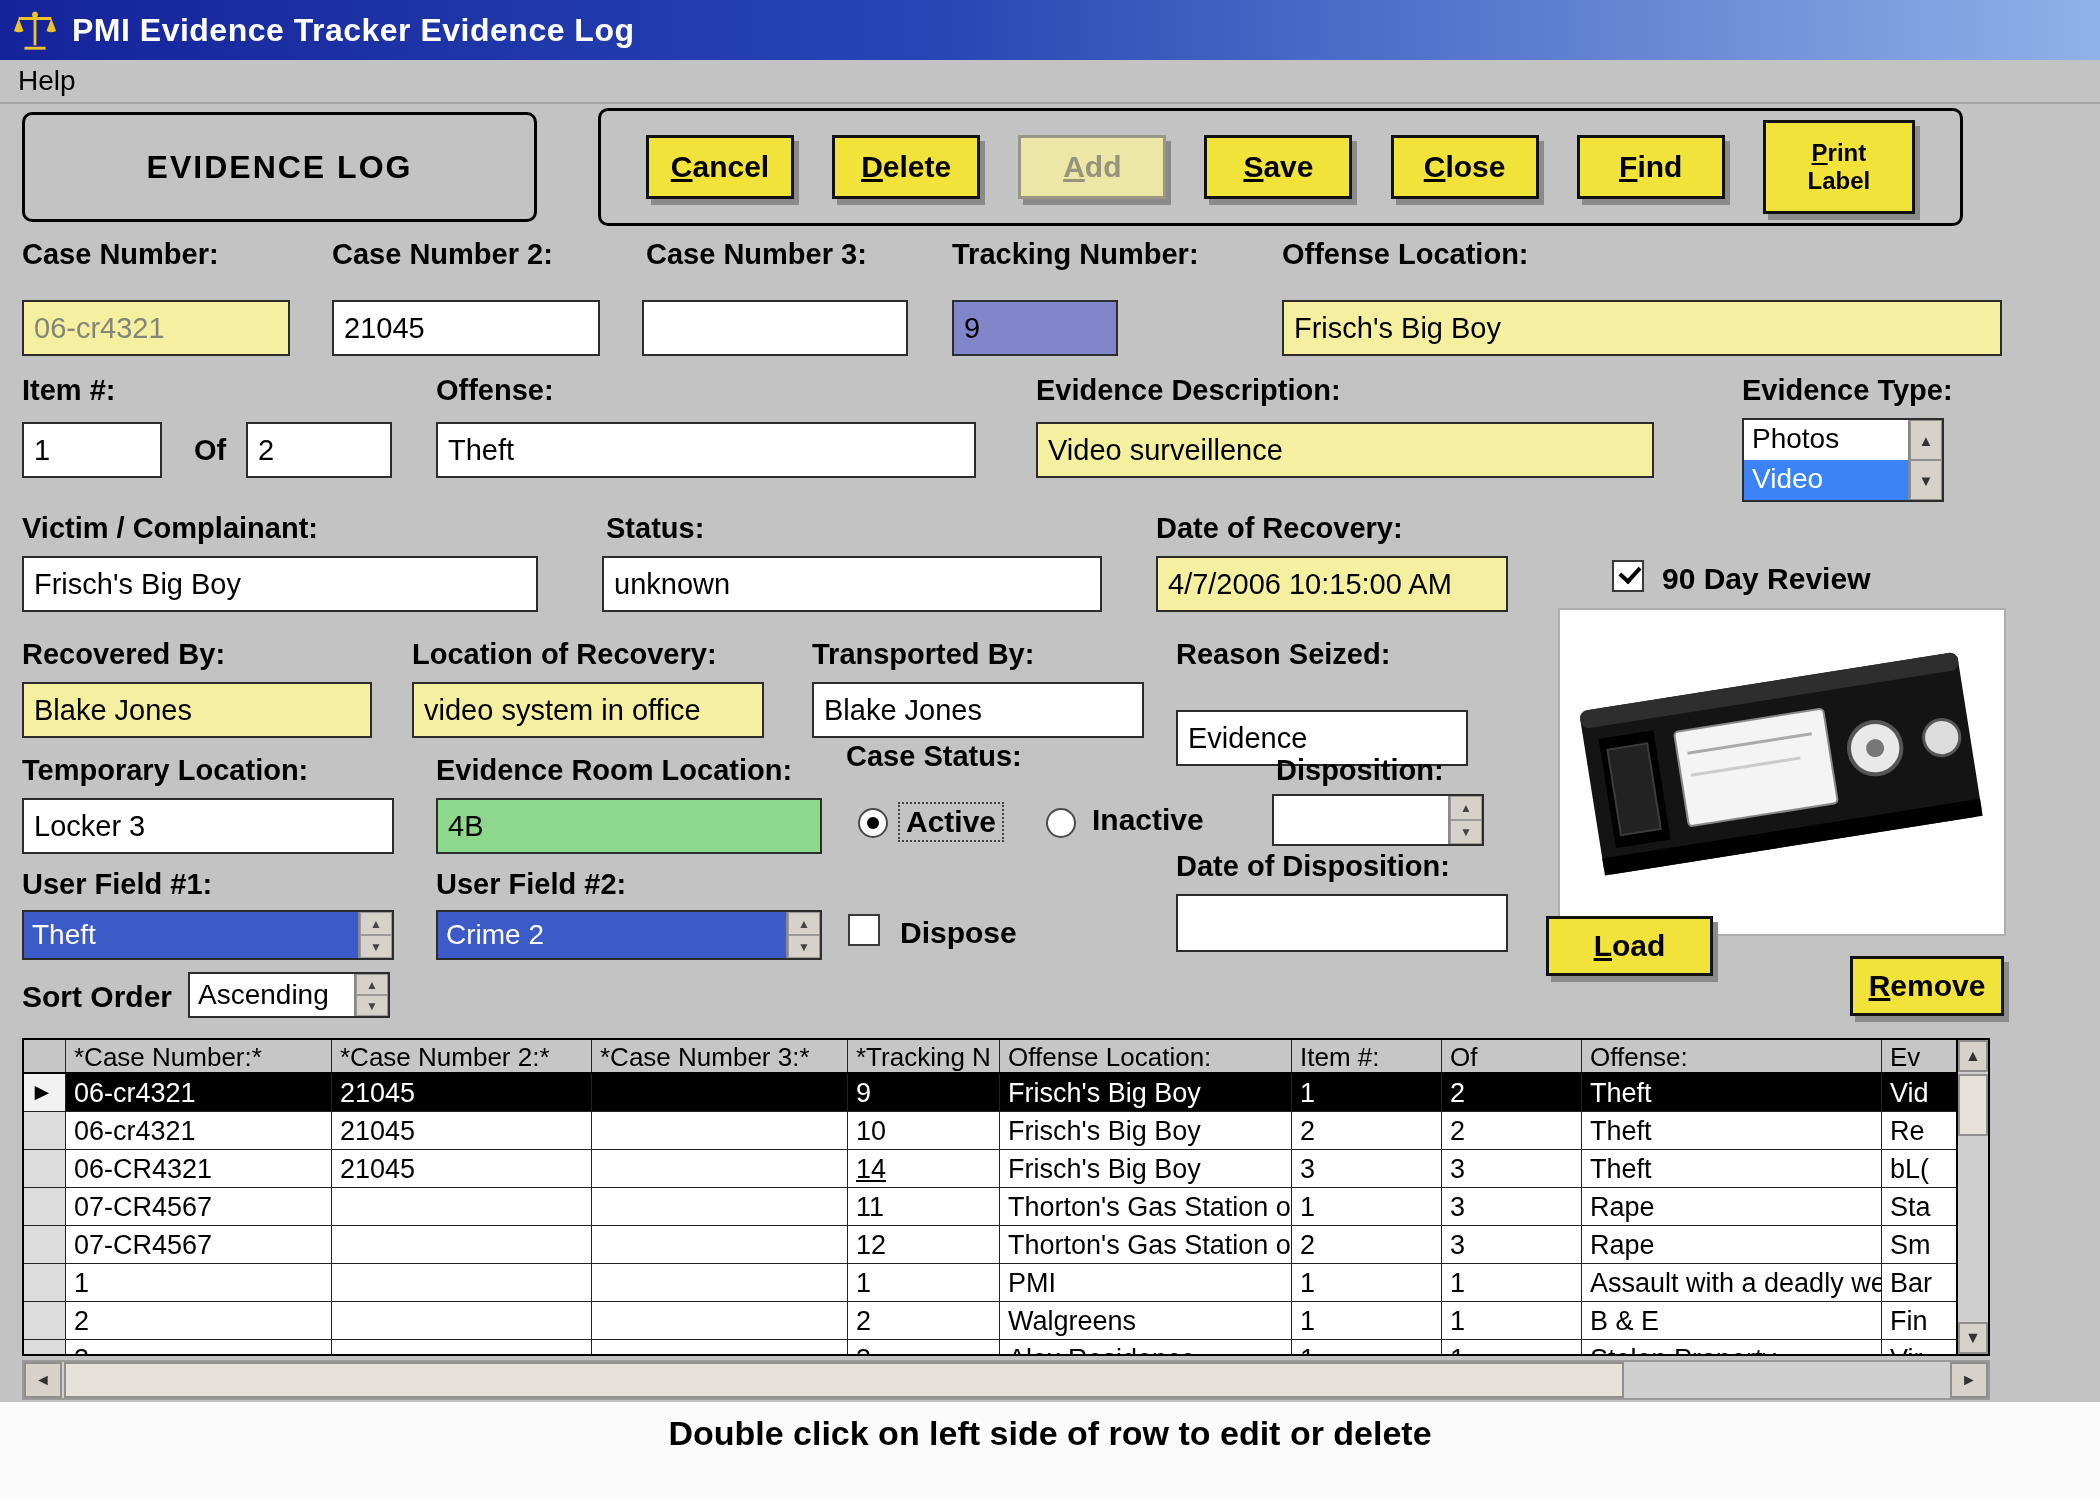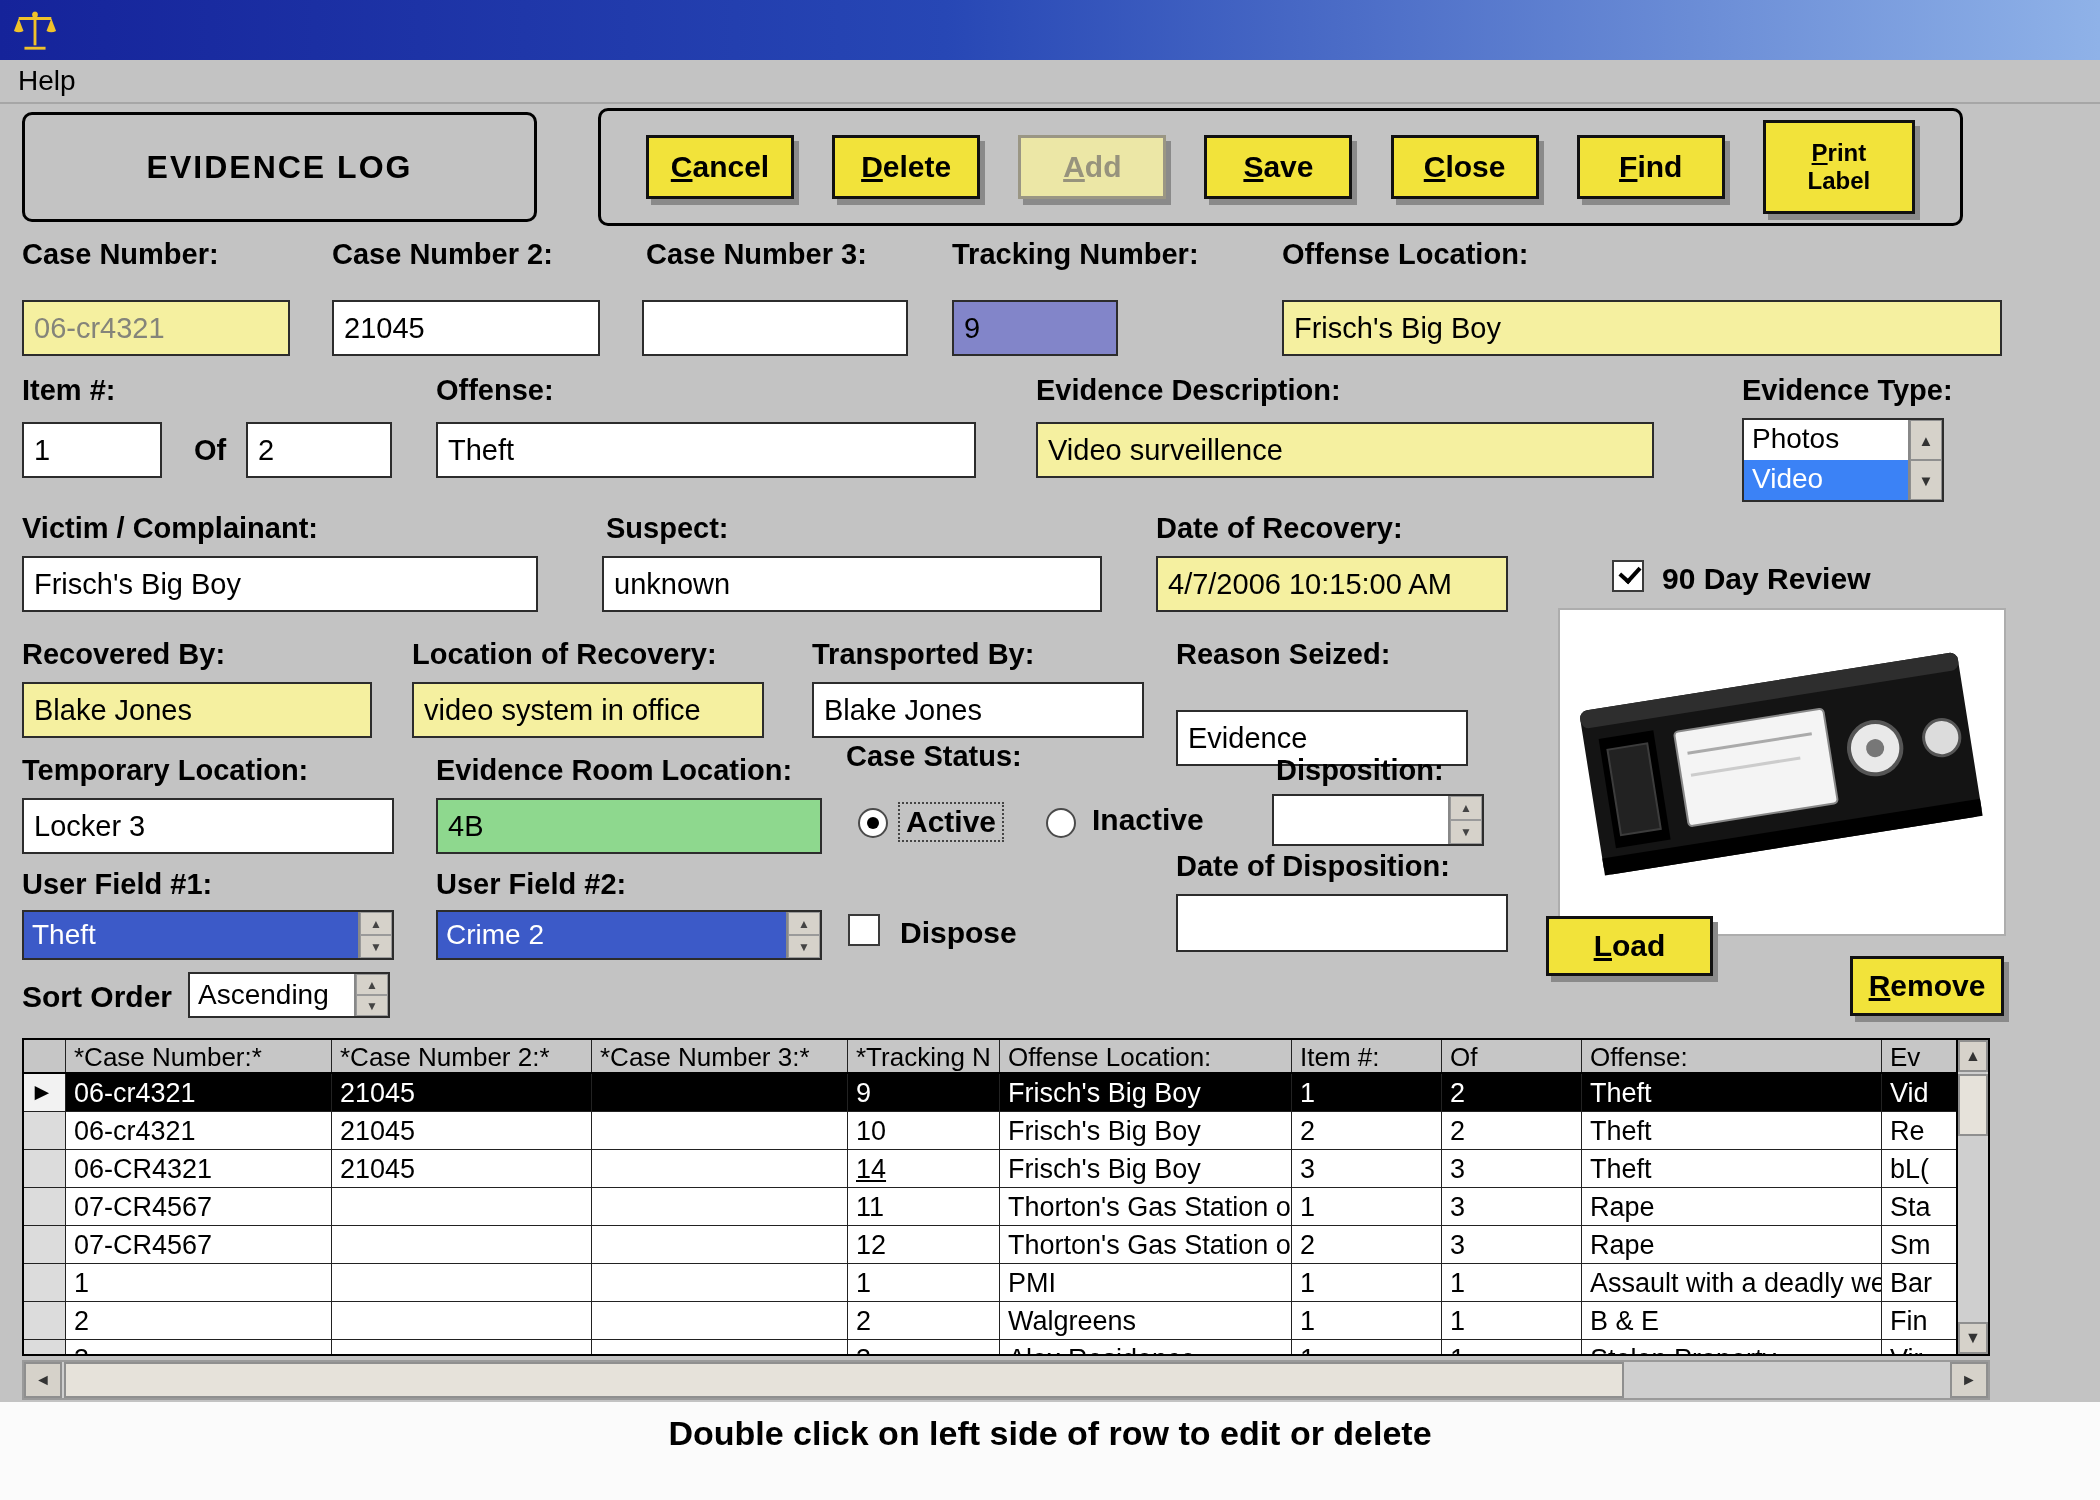--- a/index.html
+++ b/index.html
@@ -164,20 +164,21 @@
       <g stroke="#f0c22a" stroke-width="3" fill="none">
         <line x1="24" y1="5" x2="24" y2="40"></line>
         <line x1="7" y1="12" x2="41" y2="12"></line>
         <line x1="13" y1="43" x2="35" y2="43"></line>
       </g>
       <path d="M7 12 L2 25 A8 5 0 0 0 12 25 Z" fill="#f0c22a"></path>
       <path d="M41 12 L36 25 A8 5 0 0 0 46 25 Z" fill="#f0c22a"></path>
       <circle cx="24" cy="8" r="3" fill="#f0c22a"></circle>
     </svg>
   </span>
+  <span class="title">PMI Evidence Tracker Evidence Log</span>
 </div>
 
 <div class="menubar">
   <span>Help</span>
 </div>
 
 <div class="panel-box">
   <span>EVIDENCE LOG</span>
 </div>
 <div class="btn-group">
@@ -239,21 +240,21 @@
   </div>
   <div class="vspin">
     <div class="sbtn">▲</div>
     <div class="sbtn">▼</div>
   </div>
 </div>
 
 <div class="lbl" style="left:22px;top:512px">Victim / Complainant:</div>
 <div class="field" style="left:22px;top:556px;width:516px">Frisch's Big Boy</div>
 
-<div class="lbl" style="left:606px;top:512px">Suspect:</div>
+<div class="lbl" style="left:606px;top:512px">Status:</div>
 <div class="field" style="left:602px;top:556px;width:500px">unknown</div>
 
 <div class="lbl" style="left:1156px;top:512px">Date of Recovery:</div>
 <div class="field yellow" style="left:1156px;top:556px;width:352px">4/7/2006 10:15:00 AM</div>
 
 <div class="checkbox checked" style="left:1612px;top:560px"></div>
 <div class="lbl" style="left:1662px;top:562px;font-size:30px">90 Day Review</div>
 
 <div class="photo-box">
   <svg viewBox="0 0 440 320" width="444" height="322">

